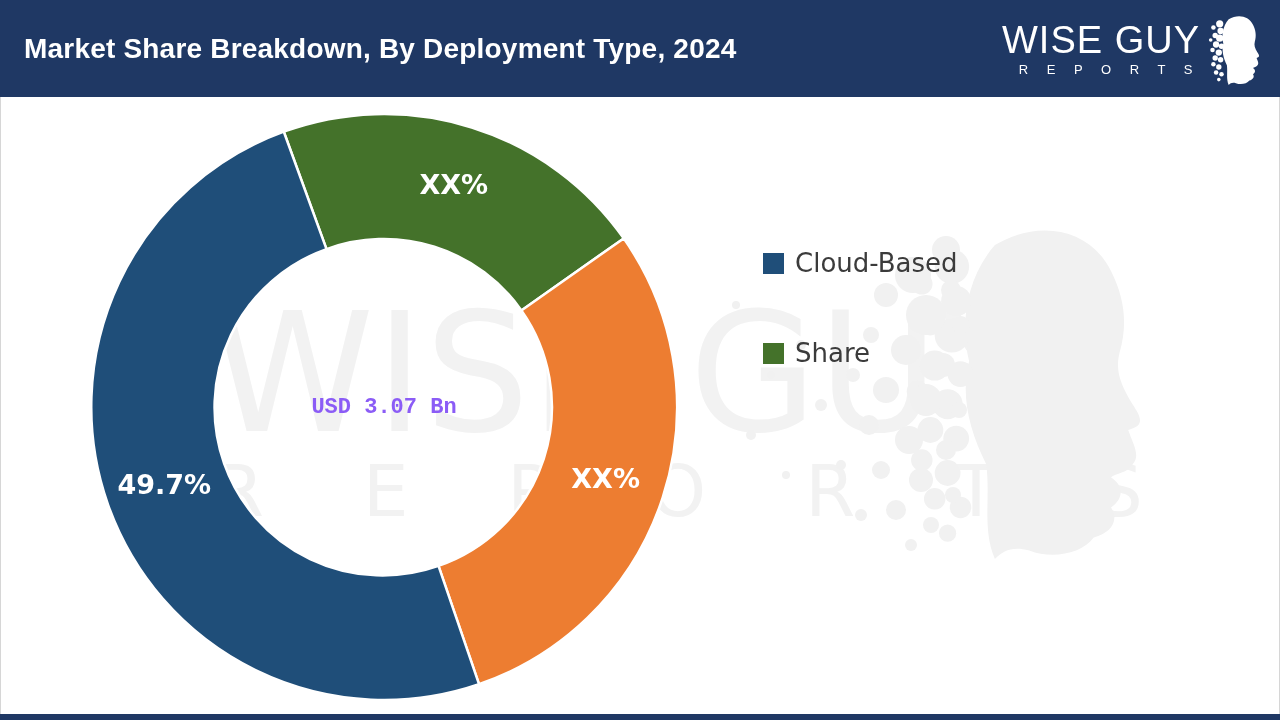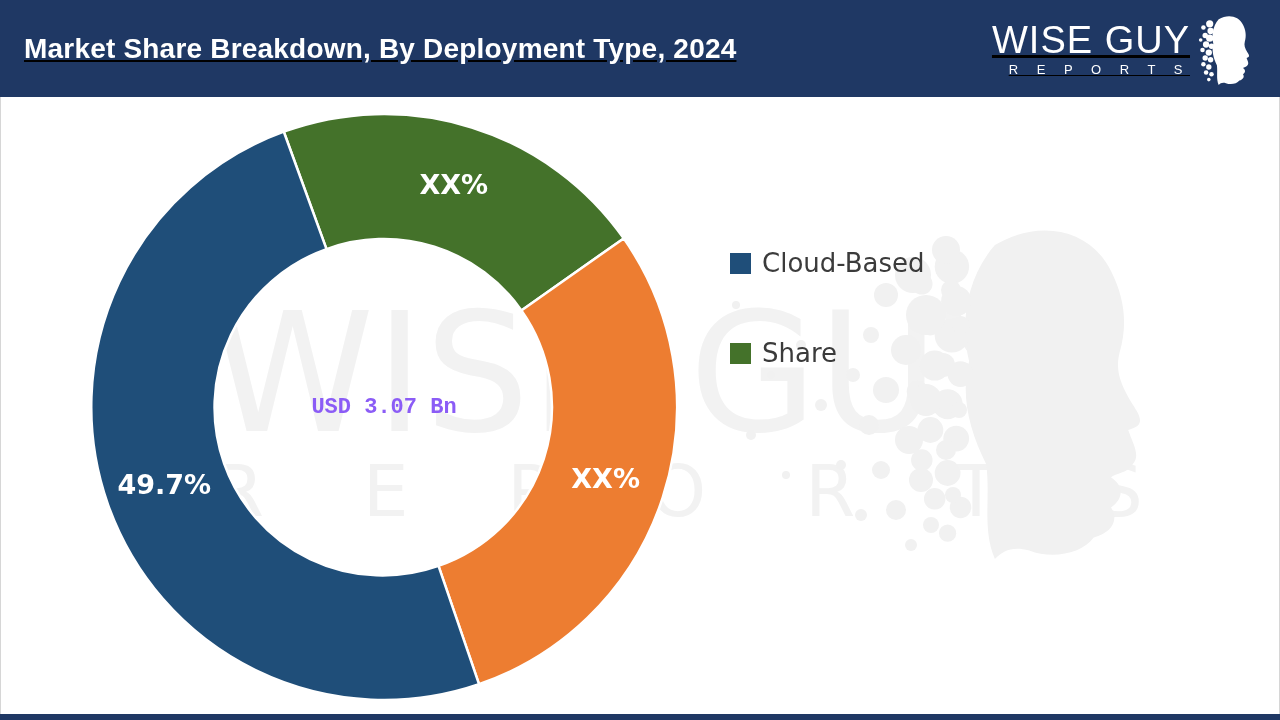--- a/index.html
+++ b/index.html
@@ -3,21 +3,21 @@
 <meta charset="utf-8">
 <style>
   * { margin:0; padding:0; box-sizing:border-box; }
   html,body { width:1280px; height:720px; overflow:hidden; background:#fff; }
   body { font-family:"DejaVu Sans", sans-serif; position:relative; }
 
   
   .header {
     position:absolute; left:0; top:0; width:1280px; height:97px;
     background:#1f3864; display:flex; align-items:center; justify-content:space-between;
-    padding:0 28px 0 24px; z-index:30;text-decoration:underline;
+    padding:0 18px 0 24px; z-index:30;
   }
   .title {
     color:#ffffff; font-family:"Liberation Sans", sans-serif;
     font-weight:bold; font-size:28px; letter-spacing:0.2px;
   }
   .logo { display:flex; align-items:center; gap:8px; }
   .logo-text { text-align:right; color:#ffffff; font-family:"Liberation Sans", sans-serif; }
   .logo-word { font-size:38px; font-weight:400; letter-spacing:1px; line-height:1; }
   .logo-sub  { font-size:13px; font-weight:400; letter-spacing:7.5px; line-height:1; margin-top:4px; white-space:nowrap; }
 
@@ -47,21 +47,21 @@
   .seg-label {
     fill:#ffffff; font-family:"DejaVu Sans", sans-serif; font-weight:bold; font-size:27px;
     text-anchor:middle; dominant-baseline:central;
   }
   .center-label {
     position:absolute; left:383px; top:310px; transform:translate(-50%,-50%);
     font-size:22px; font-weight:bold; color:#8b5cf6; white-space:nowrap; z-index:11;font-family:Liberation Mono, monospace;
   }
 
   
-  .legend { position:absolute; left:729px; top:155px; z-index:12; }
+  .legend { position:absolute; left:762px; top:155px; z-index:12; }
   .legend-row { display:flex; align-items:center; height:22px; margin-bottom:68px; }
   .swatch { width:21px; height:21px; flex:0 0 21px; }
   .legend-label { margin-left:11px; font-size:26px; color:#3b3b3b; white-space:nowrap; }
 </style>
 </head>
 <body>
 
 <svg width="0" height="0" style="position:absolute" aria-hidden="true">
   <symbol id="face-profile" viewBox="0 0 60 80">
     <path d="M23 7 C33 1 45 3 50 13 C53 19 54 25 52 32 C51 36 52 39 55 44

